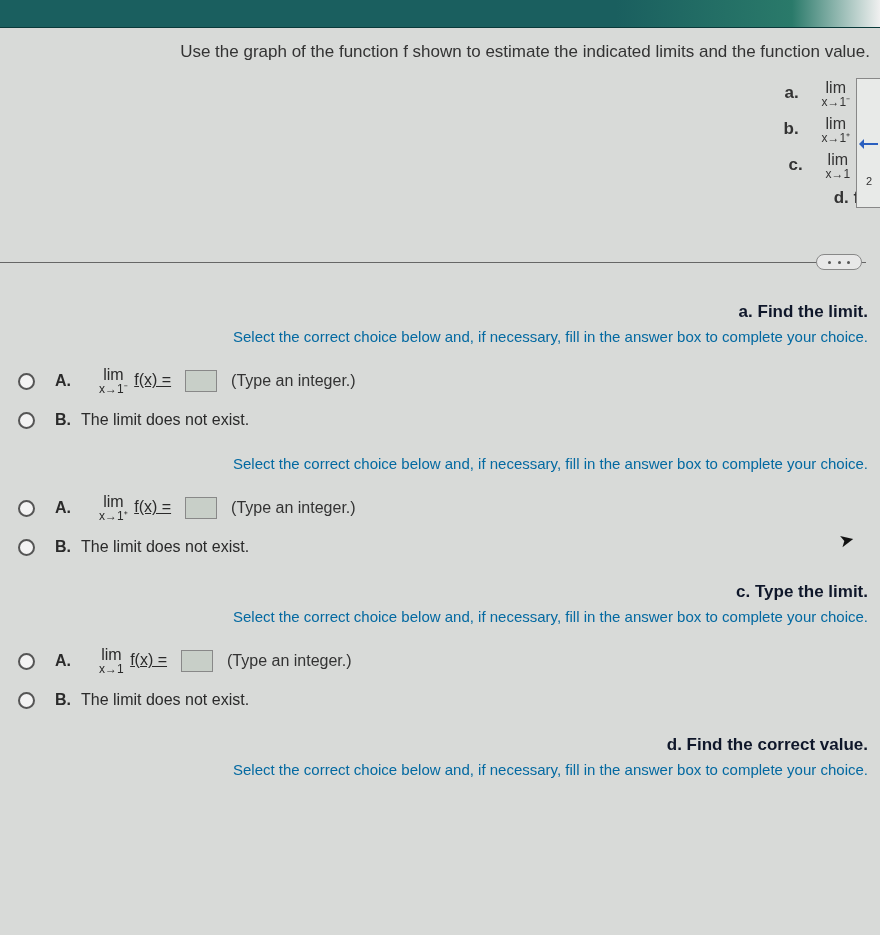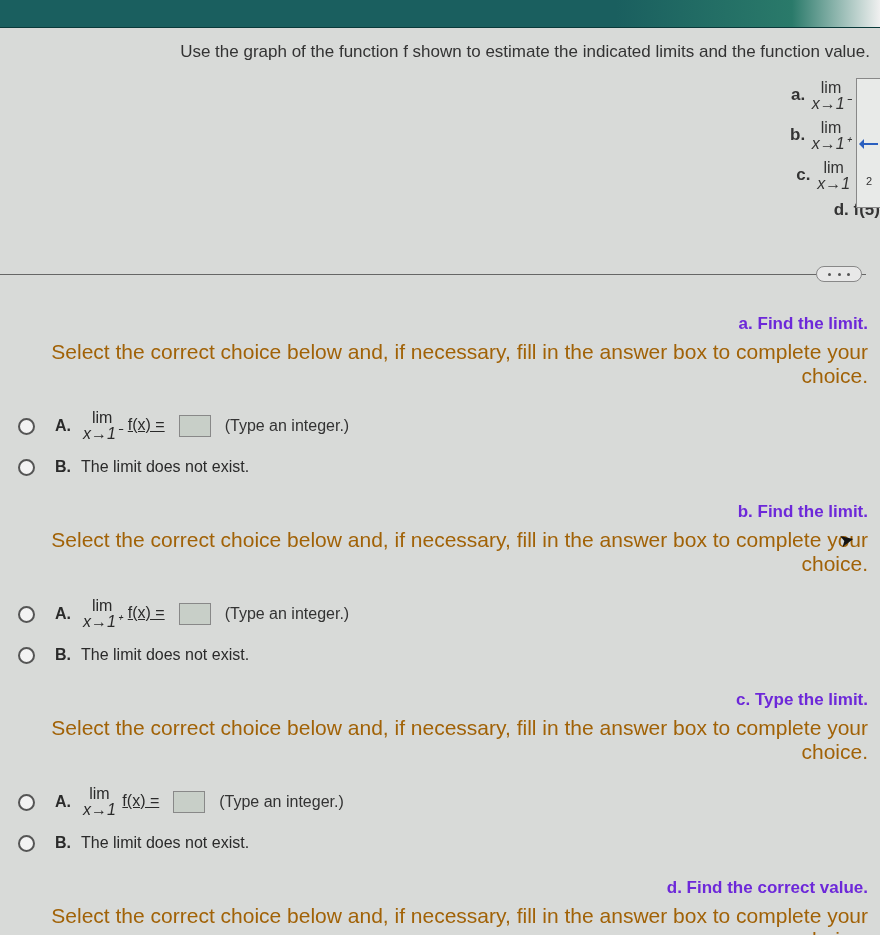--- a/index.html
+++ b/index.html
@@ -33,31 +33,32 @@
     font-size: 17px;
     padding: 4px 0;
     color: #333;
   }
   .part-label {
     font-weight: 600;
   }
   .limit-expr {
     display: inline-block;
     vertical-align: middle;
+    margin-left: 16px;
   }
   .lim-stack {
     display: inline-flex;
     flex-direction: column;
     align-items: center;
     line-height: 1.0;
     vertical-align: middle;
     margin: 0 2px;
   }
   .lim-top { font-size: 16px; }
-  .lim-sub { font-size: 16px; font-style: italic; }
+  .lim-sub { font-size: 12px; }
   .fx { font-size: 16px; text-decoration: underline; }
   .graph-stub {
     position: absolute;
     right: 0;
     top: 78px;
     width: 24px;
     height: 130px;
     border-left: 1px solid #888;
     border-top: 1px solid #888;
     border-bottom: 1px solid #888;
@@ -120,26 +121,26 @@
     width: 3px; height: 3px;
     background: #555;
     border-radius: 50%;
   }
   .section {
     padding: 10px 12px 8px 2px;
   }
   .section-heading {
     font-size: 17px;
     font-weight: 600;
-    color: #6d28d9;
+    color: #0f172a;
     margin-bottom: 6px;
   }
   .section-sub {
-    font-size: 21px;
-    color: #a16207;
+    font-size: 15px;
+    color: #0369a1;
     margin-bottom: 14px;
   }
   .choice-row {
     display: flex;
     align-items: center;
     gap: 10px;
     padding: 8px 0 8px 16px;
     font-size: 16px;
   }
   .radio {
@@ -254,21 +255,20 @@
       <span class="hint">(Type an integer.)</span>
     </div>
     <div class="choice-row">
       <div class="radio"></div>
       <span class="choice-label">B.</span>
       <span>The limit does not exist.</span>
     </div>
   </div>
 
   <div class="section">
-    <div class="section-heading">b. Find the limit.</div>
     <div class="section-sub">Select the correct choice below and, if necessary, fill in the answer box to complete your choice.</div>
 
     <div class="choice-row">
       <div class="radio"></div>
       <span class="choice-label">A.</span>
       <span class="limit-expr">
         <span class="lim-stack">
           <span class="lim-top">lim</span>
           <span class="lim-sub">x→1⁺</span>
         </span>

